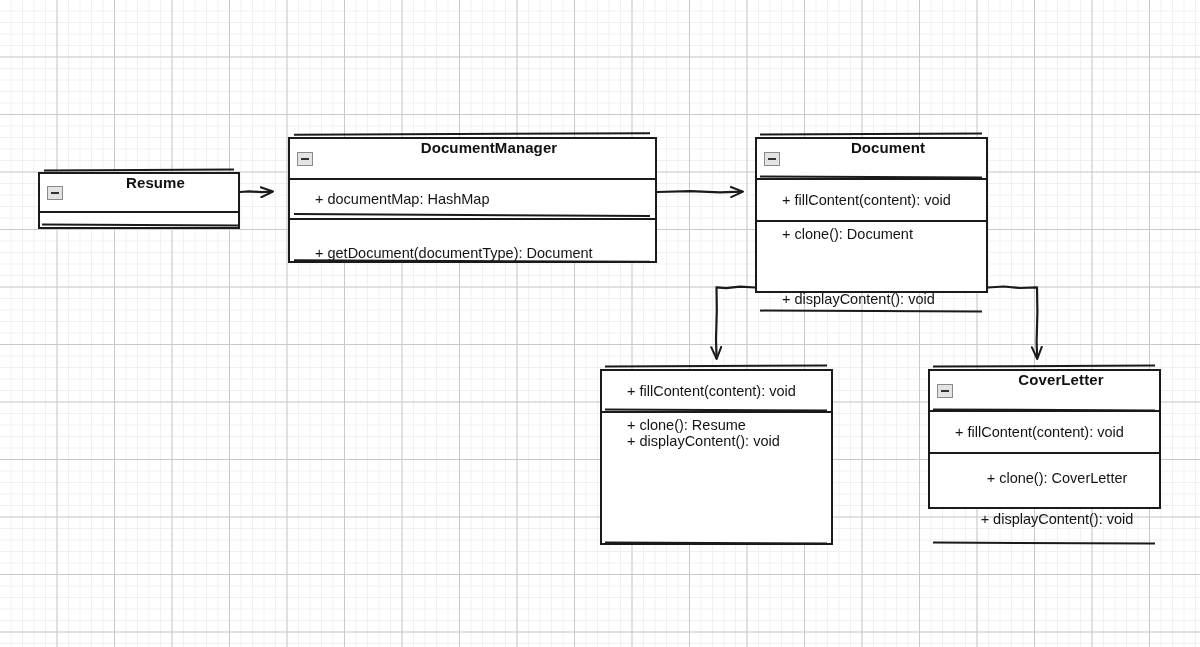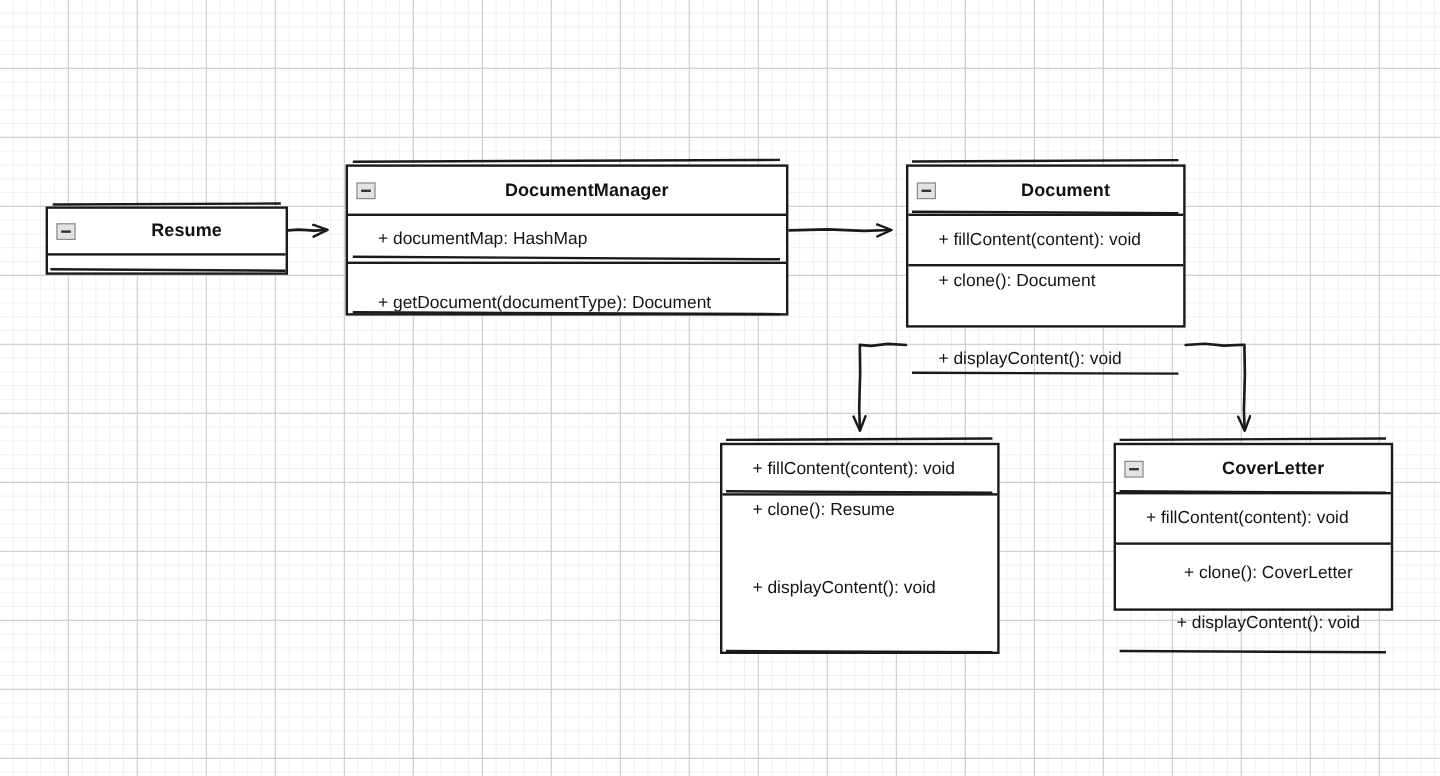--- a/index.html
+++ b/index.html
@@ -34,21 +34,20 @@
     border: 2px solid #1a1a1a;
     z-index: 5;
   }
 
   .uml-header {
     position: relative;
     box-sizing: border-box;
     height: 41px;
     border-bottom: 2px solid #1a1a1a;
     display: flex;
-    align-items: center;
     justify-content: center;
     padding-left: 33px;
   }
 
   .uml-title {
     font-size: 15px;
     font-weight: bold;
     color: #111111;
     letter-spacing: 0.1px;
     white-space: nowrap;
@@ -164,42 +163,42 @@
       <span class="uml-member">+ documentMap: HashMap</span>
     </div>
     <div class="uml-compartment" style="height:41px;align-items:flex-end;">
       <span class="uml-member">+ getDocument(documentType): Document</span>
     </div>
   </div>
   <div class="sketch-line" style="left:294px; top:133px; width:356px; height:2px; transform:rotate(-0.25deg);"></div>
   <div class="sketch-line" style="left:294px; top:214px; width:356px; height:2px; transform:rotate(0.35deg);"></div>
   <div class="sketch-line" style="left:294px; top:260px; width:356px; height:2px; transform:rotate(0.25deg);"></div>
 
-  <div class="uml-class" style="left:755px; top:137px; width:233px; height:136px;">
+  <div class="uml-class" style="left:755px; top:137px; width:233px; height:156px;">
     <div class="uml-header">
       <span class="collapse-icon"></span>
       <span class="uml-title">Document</span>
     </div>
     <div class="uml-compartment" style="height:42px;">
       <span class="uml-member">+ fillContent(content): void</span>
     </div>
     <div class="uml-compartment" style="height:89px; border-bottom:none; flex-direction:column; align-items:flex-start; justify-content:space-between; padding-top:4px; padding-bottom:4px;">
       <span class="uml-member">+ clone(): Document</span>
       <span class="uml-member">+ displayContent(): void</span>
     </div>
   </div>
   <div class="sketch-line" style="left:760px; top:133px; width:222px; height:2px; transform:rotate(-0.3deg);"></div>
   <div class="sketch-line" style="left:760px; top:176px; width:222px; height:2px; transform:rotate(0.3deg);"></div>
   <div class="sketch-line" style="left:760px; top:310px; width:222px; height:2px; transform:rotate(0.2deg);"></div>
 
   <div class="uml-class" style="left:600px; top:369px; width:233px; height:176px;">
     <div class="uml-compartment" style="height:42px;">
       <span class="uml-member">+ fillContent(content): void</span>
     </div>
-    <div class="uml-compartment" style="height:89px; border-bottom:none; flex-direction:column; align-items:flex-start; justify-content:space-between; padding-top:4px; padding-bottom:4px;">
+    <div class="uml-compartment" style="height:89px; border-bottom:none; flex-direction:column; align-items:flex-start; justify-content:flex-start; padding-top:4px; padding-bottom:4px;">
       <span class="uml-member">+ clone(): Resume</span>
       <span class="uml-member">+ displayContent(): void</span>
     </div>
   </div>
   <div class="sketch-line" style="left:605px; top:365px; width:222px; height:2px; transform:rotate(-0.3deg);"></div>
   <div class="sketch-line" style="left:605px; top:409px; width:222px; height:2px; transform:rotate(0.3deg);"></div>
   <div class="sketch-line" style="left:605px; top:542px; width:222px; height:2px; transform:rotate(0.25deg);"></div>
 
   <div class="uml-class" style="left:928px; top:369px; width:233px; height:140px;">
     <div class="uml-header">

